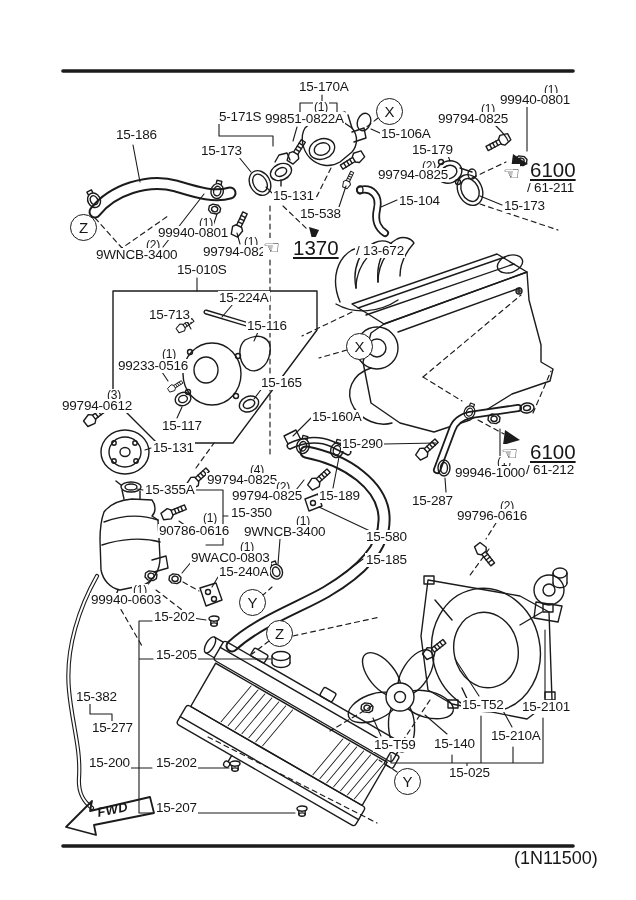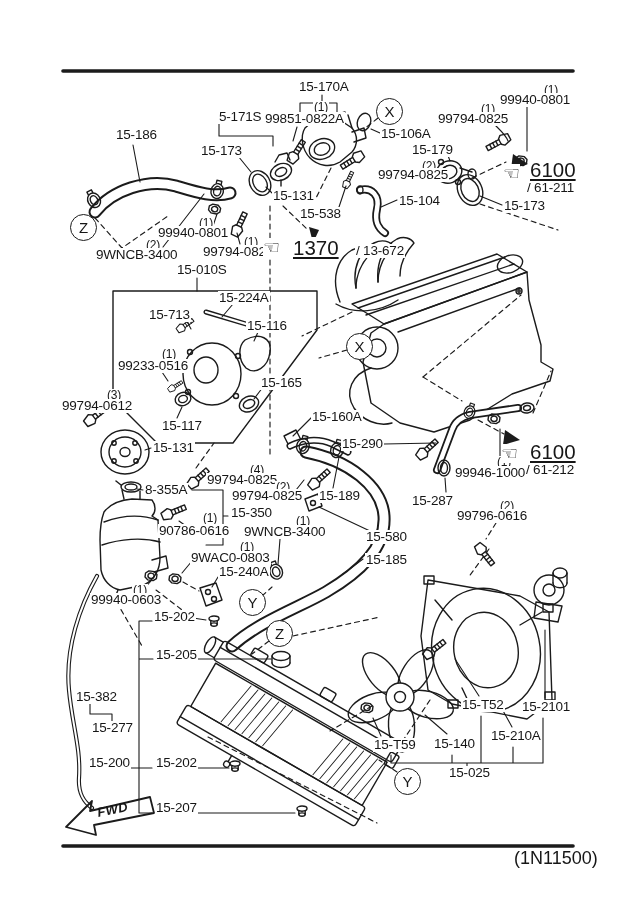--- a/index.html
+++ b/index.html
@@ -391,21 +391,21 @@
 <div class="lbl sm" style="left:496px;top:456px">(1)</div>
 <div class="lbl" style="left:454px;top:466px">99946-1000</div>
 <div class="lbl" style="left:411px;top:494px">15-287</div>
 <div class="lbl sm" style="left:249px;top:464px">(4)</div>
 <div class="lbl" style="left:206px;top:473px">99794-0825</div>
 <div class="lbl sm" style="left:275px;top:481px">(2)</div>
 <div class="lbl" style="left:231px;top:489px">99794-0825</div>
 <div class="lbl" style="left:318px;top:489px">15-189</div>
 <div class="lbl sm" style="left:499px;top:500px">(2)</div>
 <div class="lbl" style="left:456px;top:509px">99796-0616</div>
-<div class="lbl" style="left:144px;top:483px">8-355A</div>
+<div class="lbl" style="left:144px;top:483px">15-355A</div>
 <div class="lbl" style="left:230px;top:506px">15-350</div>
 <div class="lbl sm" style="left:202px;top:512px">(1)</div>
 <div class="lbl" style="left:158px;top:524px">90786-0616</div>
 <div class="lbl sm" style="left:295px;top:515px">(1)</div>
 <div class="lbl" style="left:243px;top:525px">9WNCB-3400</div>
 <div class="lbl" style="left:365px;top:530px">15-580</div>
 <div class="lbl sm" style="left:239px;top:541px">(1)</div>
 <div class="lbl" style="left:190px;top:551px">9WAC0-0803</div>
 <div class="lbl" style="left:218px;top:565px">15-240A</div>
 <div class="lbl" style="left:365px;top:553px">15-185</div>

